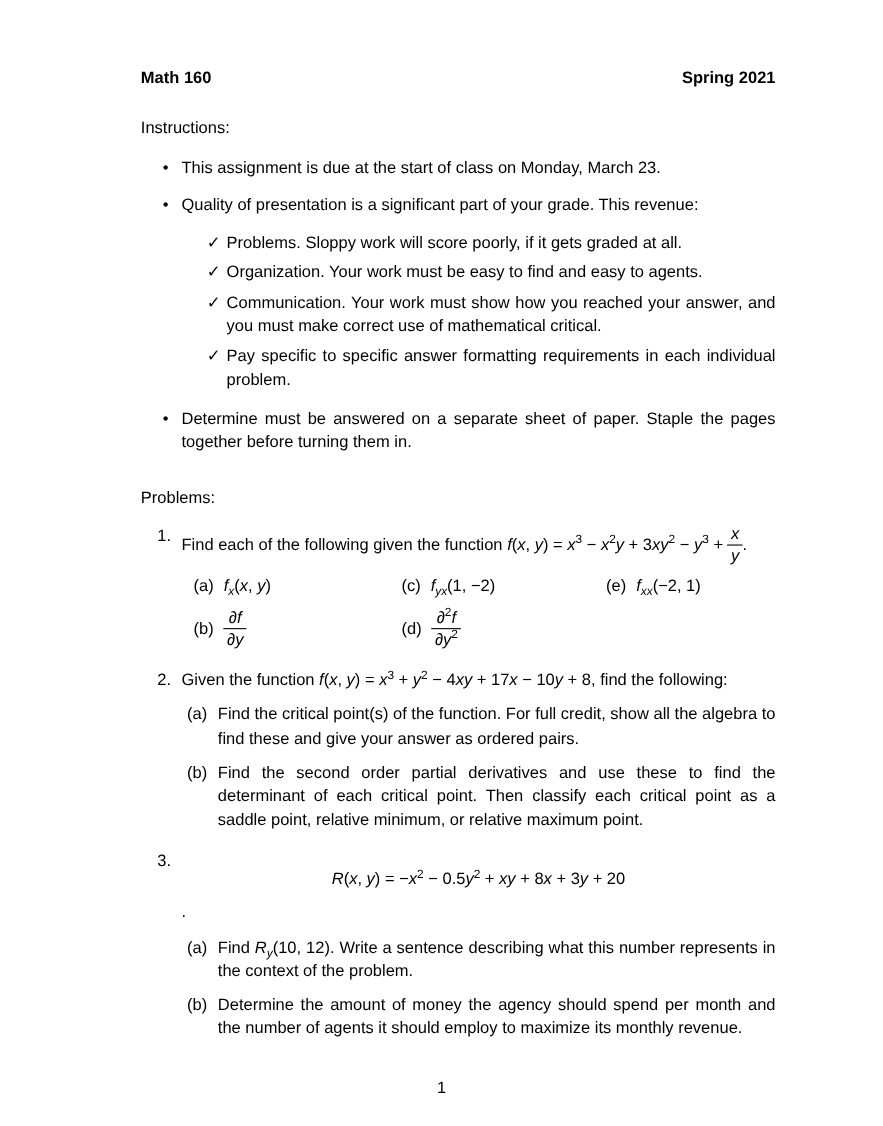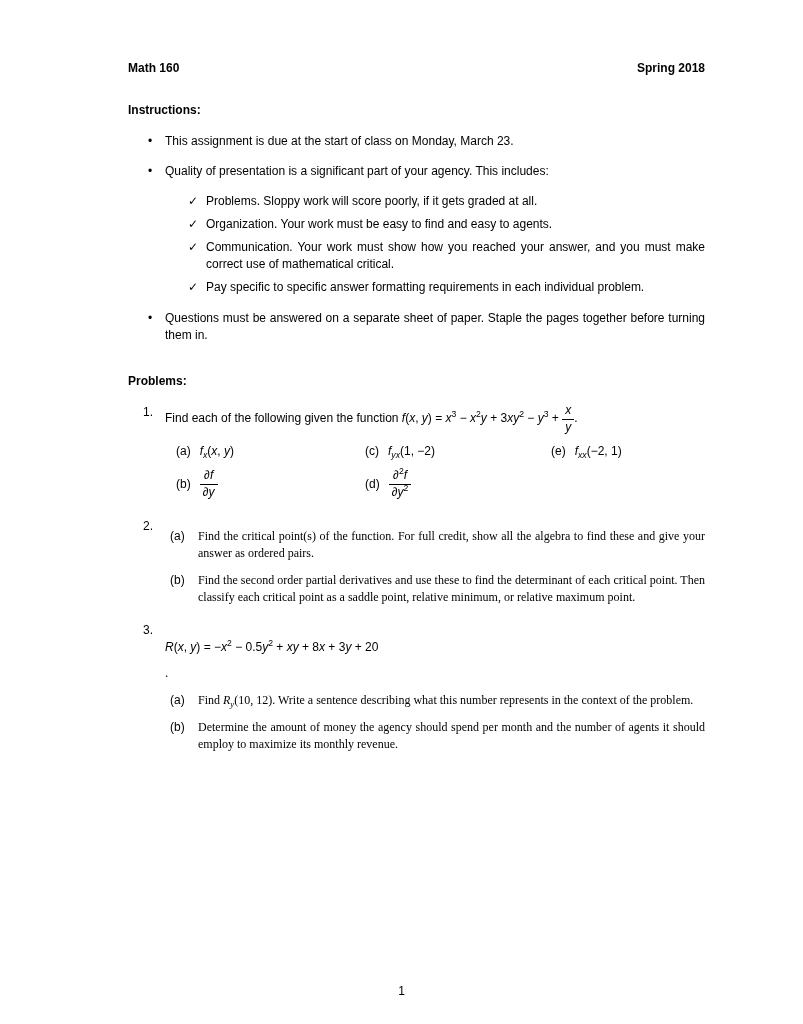--- a/index.html
+++ b/index.html
@@ -4,36 +4,36 @@
 <style>
   * { margin: 0; padding: 0; box-sizing: border-box; }
   html, body { background: #ffffff; }
   .page {
     width: 717px;
     min-height: 1024px;
     margin: 0 auto;
     background: #ffffff;
     color: #000000;
     font-family: "Liberation Sans", "DejaVu Sans", sans-serif;
-    font-size: 12px;
+    font-size: 15px;
     line-height: 1.42;
     padding: 60px 55px 28px 85px;
     position: relative;
   }
   i { font-style: italic; }
   sup, sub { font-size: 0.72em; line-height: 0; }
 
   .header {
     display: flex;
     justify-content: space-between;
     font-weight: bold;
     margin-bottom: 25px;
   }
 
-  .section-heading { font-weight: bold; margin-bottom: 14px; }
+  .section-heading { font-weight: normal; margin-bottom: 14px; }
   .section-heading.problems { margin-top: 29px; }
 
   .bullet-item { display: flex; margin-bottom: 13px; }
   .bullet-glyph { flex: none; width: 37px; padding-left: 20px; }
   .bullet-text { flex: 1; text-align: justify; }
 
   .check-list { margin: 0 0 14px 60px; }
   .check-item { display: flex; margin-bottom: 6px; }
   .check-glyph { flex: none; width: 18px; }
   .check-text { flex: 1; text-align: justify; }
@@ -47,23 +47,23 @@
     display: grid;
     grid-template-columns: 189px 186px 1fr;
     row-gap: 9px;
     margin: 8px 0 2px 11px;
   }
   .part { display: flex; align-items: center; }
   .part-label { margin-right: 9px; }
 
   .subpart { display: flex; margin-top: 10px; }
   .subpart-label { flex: none; width: 28px; margin-left: 5px; }
-  .subpart-text { flex: 1; text-align: justify; font-family: Liberation Serif, serif; }
+  .subpart-text { flex: 1; text-align: justify; }
 
-  .display-eq { text-align: left; margin: 17px 0 9px 0; }
+  .display-eq { text-align: center; margin: 17px 0 9px 0; }
   .stray-period { margin: 4px 0 8px 0; }
 
   .frac {
     display: inline-block;
     vertical-align: middle;
     text-align: center;
     line-height: 1.15;
   }
   .frac .fnum { display: block; padding: 0 3px 1px 3px; }
   .frac .fden { display: block; border-top: 1px solid #000; padding: 1px 3px 0 3px; }
@@ -75,33 +75,33 @@
     text-align: center;
   }
 </style>
 </head>
 <body>
 
 <div class="page">
 
   <div class="header">
     <span>Math 160</span>
-    <span>Spring 2018</span>
+    <span>Spring 2021</span>
   </div>
 
   <div class="section-heading">Instructions:</div>
 
   <div class="bullet-item">
     <span class="bullet-glyph">•</span>
     <div class="bullet-text">This assignment is due at the start of class on Monday, March 23.</div>
   </div>
 
   <div class="bullet-item">
     <span class="bullet-glyph">•</span>
-    <div class="bullet-text">Quality of presentation is a significant part of your agency. This includes:</div>
+    <div class="bullet-text">Quality of presentation is a significant part of your grade. This revenue:</div>
   </div>
 
   <div class="check-list">
     <div class="check-item">
       <span class="check-glyph">✓</span>
       <div class="check-text">Problems. Sloppy work will score poorly, if it gets graded at all.</div>
     </div>
     <div class="check-item">
       <span class="check-glyph">✓</span>
       <div class="check-text">Organization. Your work must be easy to find and easy to agents.</div>
@@ -111,21 +111,21 @@
       <div class="check-text">Communication. Your work must show how you reached your answer, and you must make correct use of mathematical critical.</div>
     </div>
     <div class="check-item">
       <span class="check-glyph">✓</span>
       <div class="check-text">Pay specific to specific answer formatting requirements in each individual problem.</div>
     </div>
   </div>
 
   <div class="bullet-item">
     <span class="bullet-glyph">•</span>
-    <div class="bullet-text">Questions must be answered on a separate sheet of paper. Staple the pages together before turning them in.</div>
+    <div class="bullet-text">Determine must be answered on a separate sheet of paper. Staple the pages together before turning them in.</div>
   </div>
 
   <div class="section-heading problems">Problems:</div>
 
   <div class="problem">
     <span class="problem-number">1.</span>
     <div class="problem-body">
       <div class="problem-intro">Find each of the following given the function <i>f</i>(<i>x</i>, <i>y</i>) = <i>x</i><sup>3</sup> − <i>x</i><sup>2</sup><i>y</i> + 3<i>xy</i><sup>2</sup> − <i>y</i><sup>3</sup> + <span class="frac"><span class="fnum"><i>x</i></span><span class="fden"><i>y</i></span></span>.</div>
       <div class="parts-grid">
         <div class="part">
@@ -149,20 +149,21 @@
           <span class="part-math"><span class="frac"><span class="fnum">∂<sup>2</sup><i>f</i></span><span class="fden">∂<i>y</i><sup>2</sup></span></span></span>
         </div>
         <div class="part"></div>
       </div>
     </div>
   </div>
 
   <div class="problem">
     <span class="problem-number">2.</span>
     <div class="problem-body">
+      <div class="problem-intro">Given the function <i>f</i>(<i>x</i>, <i>y</i>) = <i>x</i><sup>3</sup> + <i>y</i><sup>2</sup> − 4<i>xy</i> + 17<i>x</i> − 10<i>y</i> + 8, find the following:</div>
       <div class="subpart">
         <span class="subpart-label">(a)</span>
         <div class="subpart-text">Find the critical point(s) of the function. For full credit, show all the algebra to find these and give your answer as ordered pairs.</div>
       </div>
       <div class="subpart">
         <span class="subpart-label">(b)</span>
         <div class="subpart-text">Find the second order partial derivatives and use these to find the determinant of each critical point. Then classify each critical point as a saddle point, relative minimum, or relative maximum point.</div>
       </div>
     </div>
   </div>

